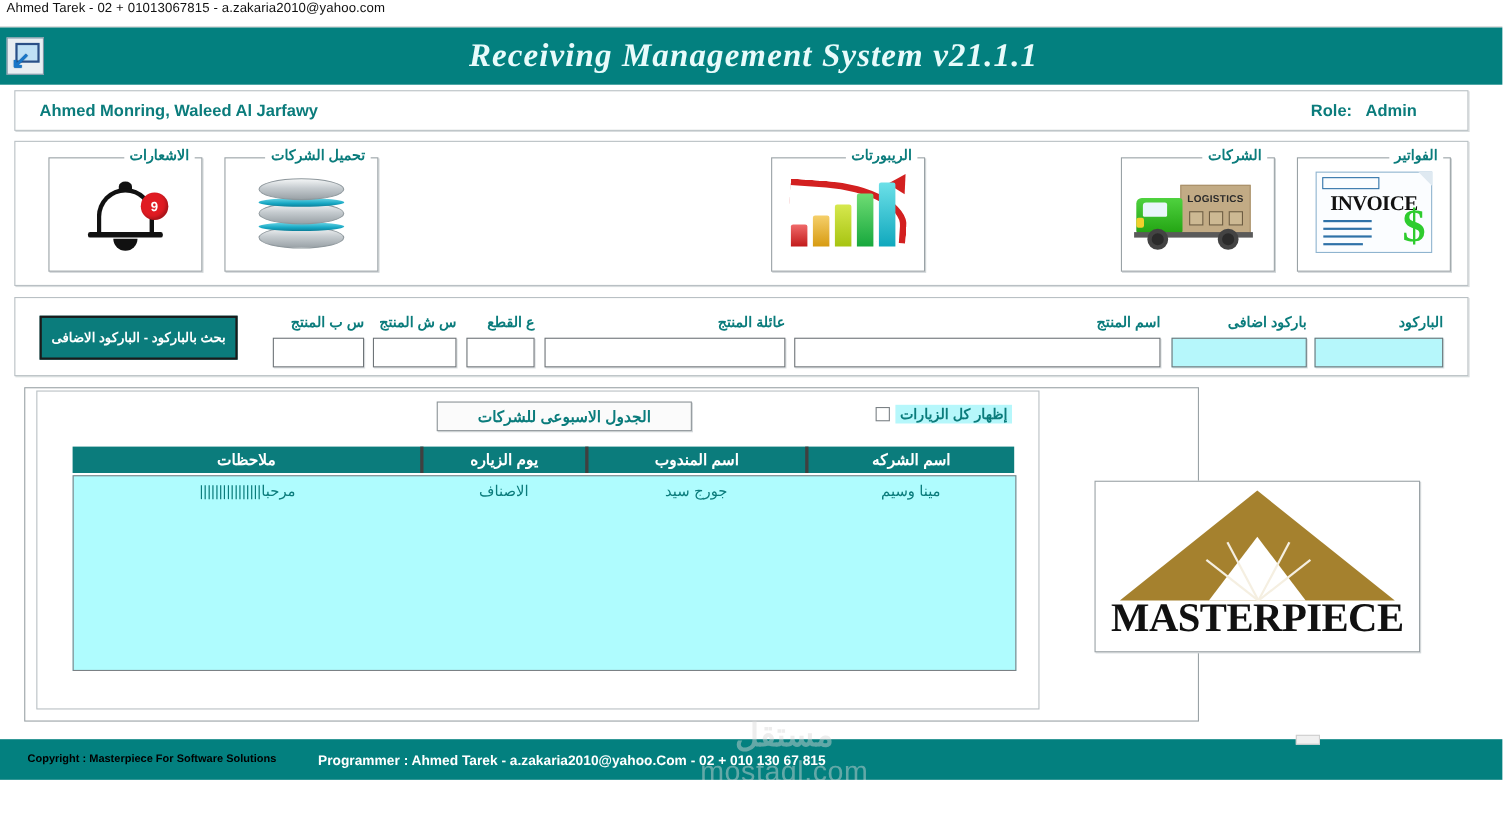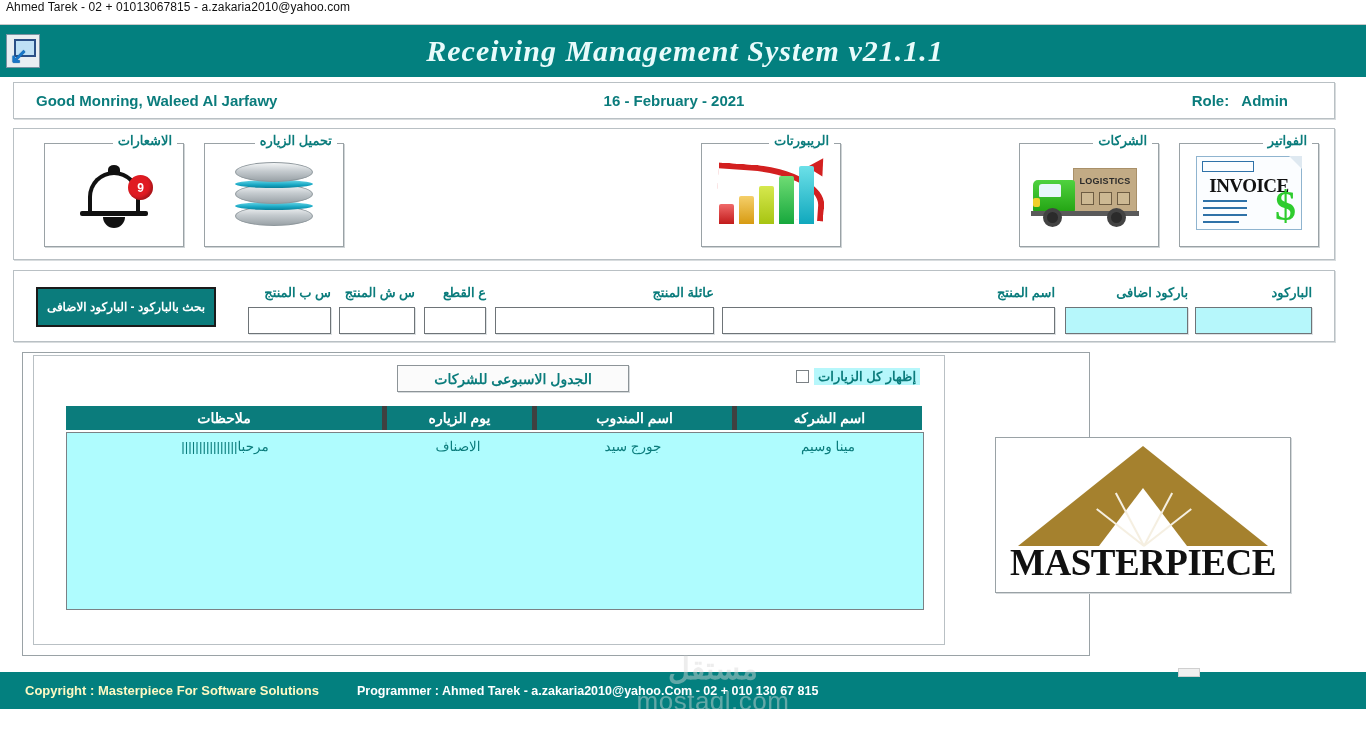--- a/index.html
+++ b/index.html
@@ -298,21 +298,21 @@
     width:13px; height:13px; border:1px solid #7b8185; background:#ffffff;
   }
 
   .thead{
     position:absolute; left:32px; top:50px; width:856px; height:24px;
     display:flex; direction:rtl; background:#0B7C7C;
   }
   .thead .th{
     color:#ffffff; font-size:14px; font-weight:bold;
     display:flex; align-items:center; justify-content:center;
-    border-left:5px solid #404040;
+    border-left:3px solid #404040;
   }
   .thead .th:last-child{ border-left:none; }
   .th.c0{ width:190px; } .th.c1{ width:200px; }
   .th.c2{ width:150px; } .th.c3{ width:316px; }
 
   .tbody{
     position:absolute; left:32px; top:76px; width:858px; height:178px;
     background:#AFFCFE; border:1px solid #7b8185;
   }
   .trow{ display:flex; direction:rtl; height:26px; }
@@ -352,21 +352,21 @@
     font-family:"Liberation Serif", serif; font-weight:bold;
     font-size:37px; color:#111; letter-spacing:-0.5px;
   }
 
   
   .footer{
     position:absolute; left:0; top:672px; width:1366px; height:37px;
     background:#03807F; display:flex; align-items:center;
   }
   .footer .f1{
-    color:#fef9c3; font-size:13px; font-weight:bold; padding-left:25px;
+    color:#000000; font-size:10px; font-weight:bold; padding-left:25px;
   }
   .footer .f2{
     color:#ffffff; font-size:12.5px; font-weight:bold; padding-left:38px;
   }
   .scrollnub{
     position:absolute; left:1178px; top:668px; width:22px; height:9px;
     background:#f0f0f0; border:1px solid #cfcfcf;
   }
   .watermark{
     position:absolute; left:598px; top:652px; width:230px; height:80px;
@@ -391,22 +391,21 @@
 
 <div class="titlebar">
   <div class="app-icon">
     <div class="frame"></div>
     <div class="arrow">↙</div>
   </div>
   <div class="title-text">Receiving Management System v21.1.1</div>
 </div>
 
 <div class="greetbar">
-  <span class="greet">Good Monring, Waleed Al Jarfawy</span>
-  <span class="datearea">16 - February - 2021</span>
+  <span class="greet">Ahmed Monring, Waleed Al Jarfawy</span>
   <span class="rolearea">
     <span>Role:</span>
     <span class="rv">Admin</span>
   </span>
 </div>
 
 <div class="iconpanel">
 
   <div class="tile" style="left:1165px">
     <span class="cap">الفواتير</span>
@@ -454,21 +453,21 @@
         <div class="bar b0"></div>
           <div class="bar b1"></div>
           <div class="bar b2"></div>
         <div class="bar b3"></div>
           <div class="bar b4"></div>
       </div>
     </div>
   </div>
 
   <div class="tile" style="left:190px">
-    <span class="cap">تحميل الزياره</span>
+    <span class="cap">تحميل الشركات</span>
     <div class="art">
       <div class="db">
         <div class="disc d3"></div>
           <div class="band b2"></div>
         <div class="disc d2"></div>
           <div class="band b1"></div>
         <div class="disc d1"></div>
       </div>
     </div>
   </div>

